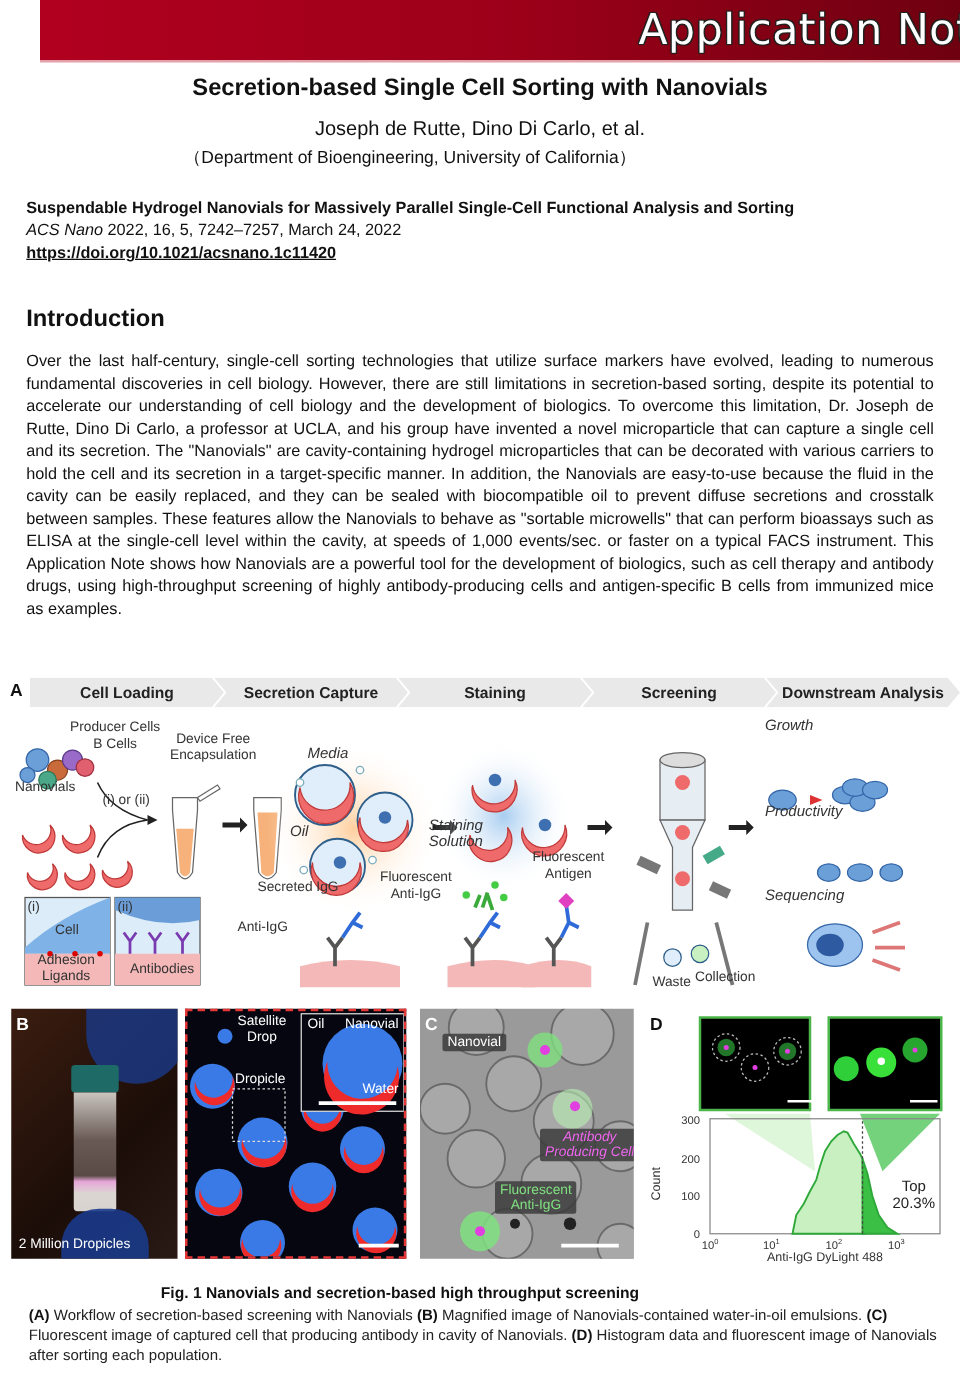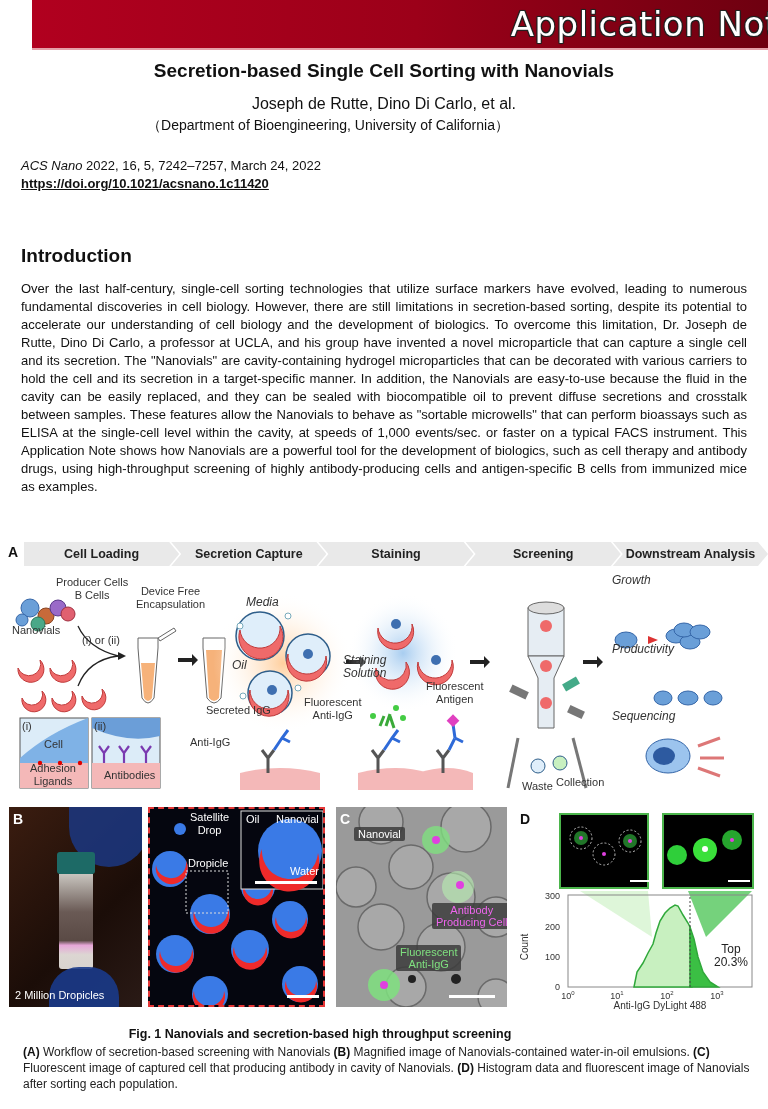--- a/index.html
+++ b/index.html
@@ -65,20 +65,21 @@
 
 <div class="banner">
   <span class="banner-title">Application Note</span>
 </div>
 
 <div class="title">Secretion-based Single Cell Sorting with Nanovials</div>
 <div class="authors">Joseph de Rutte, Dino Di Carlo, et al.</div>
 <div class="affil">（Department of Bioengineering, University of California）</div>
 
 <div class="ref">
+  <div class="paper-title">Suspendable Hydrogel Nanovials for Massively Parallel Single-Cell Functional Analysis and Sorting</div>
   <div><i>ACS Nano</i><span> 2022, 16, 5, 7242–7257, March 24, 2022</span></div>
   <a class="doi">https://doi.org/10.1021/acsnano.1c11420</a>
 </div>
 
 <div class="intro-h">Introduction</div>
 <p class="intro-p">Over the last half-century, single-cell sorting technologies that utilize surface markers have evolved, leading to numerous fundamental discoveries in cell biology. However, there are still limitations in secretion-based sorting, despite its potential to accelerate our understanding of cell biology and the development of biologics. To overcome this limitation, Dr. Joseph de Rutte, Dino Di Carlo, a professor at UCLA, and his group have invented a novel microparticle that can capture a single cell and its secretion. The "Nanovials" are cavity-containing hydrogel microparticles that can be decorated with various carriers to hold the cell and its secretion in a target-specific manner. In addition, the Nanovials are easy-to-use because the fluid in the cavity can be easily replaced, and they can be sealed with biocompatible oil to prevent diffuse secretions and crosstalk between samples. These features allow the Nanovials to behave as "sortable microwells" that can perform bioassays such as ELISA at the single-cell level within the cavity, at speeds of 1,000 events/sec. or faster on a typical FACS instrument. This Application Note shows how Nanovials are a powerful tool for the development of biologics, such as cell therapy and antibody drugs, using high-throughput screening of highly antibody-producing cells and antigen-specific B cells from immunized mice as examples.</p>
 
 <div class="figA">
   <span class="label-A">A</span>
   <div class="steps">
@@ -319,21 +320,21 @@
     <circle cx="122" cy="80" r="16" fill="#b8f0b0" opacity="0.6"></circle>
       <circle cx="124" cy="78" r="4" fill="#e040e0"></circle>
     <circle cx="48" cy="178" r="16" fill="#7fe07f" opacity="0.85"></circle>
       <circle cx="48" cy="178" r="4" fill="#e040e0"></circle>
     <circle cx="76" cy="172" r="4" fill="#222"></circle>
       <circle cx="120" cy="172" r="5" fill="#222"></circle>
     <rect x="113" y="188" width="46" height="3" fill="#fff"></rect>
   </svg>
   <span class="plabel" style="left:4px;top:4px;">C</span>
   <div class="tag-dark" style="left:18px;top:20px;color:#fff;">Nanovial</div>
-  <div class="tag-dark" style="left:96px;top:96px;color:#ee66ee;white-space:pre;">Antibody
+  <div class="tag-dark" style="left:96px;top:96px;color:#ee66ee;white-space:pre;font-style:italic;">Antibody
 Producing Cell</div>
   <div class="tag-dark" style="left:60px;top:138px;color:#7fe07f;white-space:pre;">Fluorescent
 Anti-IgG</div>
 </div>
 
 <div class="panel panelD">
   <span class="plabel" style="left:0;top:4px;color:#111;">D</span>
   <svg width="240" height="205" style="position:absolute;left:0;top:0;">
     <rect x="40" y="7" width="88" height="74" fill="#000" stroke="#4bb54b" stroke-width="2"></rect>
     <circle cx="61" cy="31" r="11" fill="none" stroke="#bbb" stroke-dasharray="2,2"></circle>

